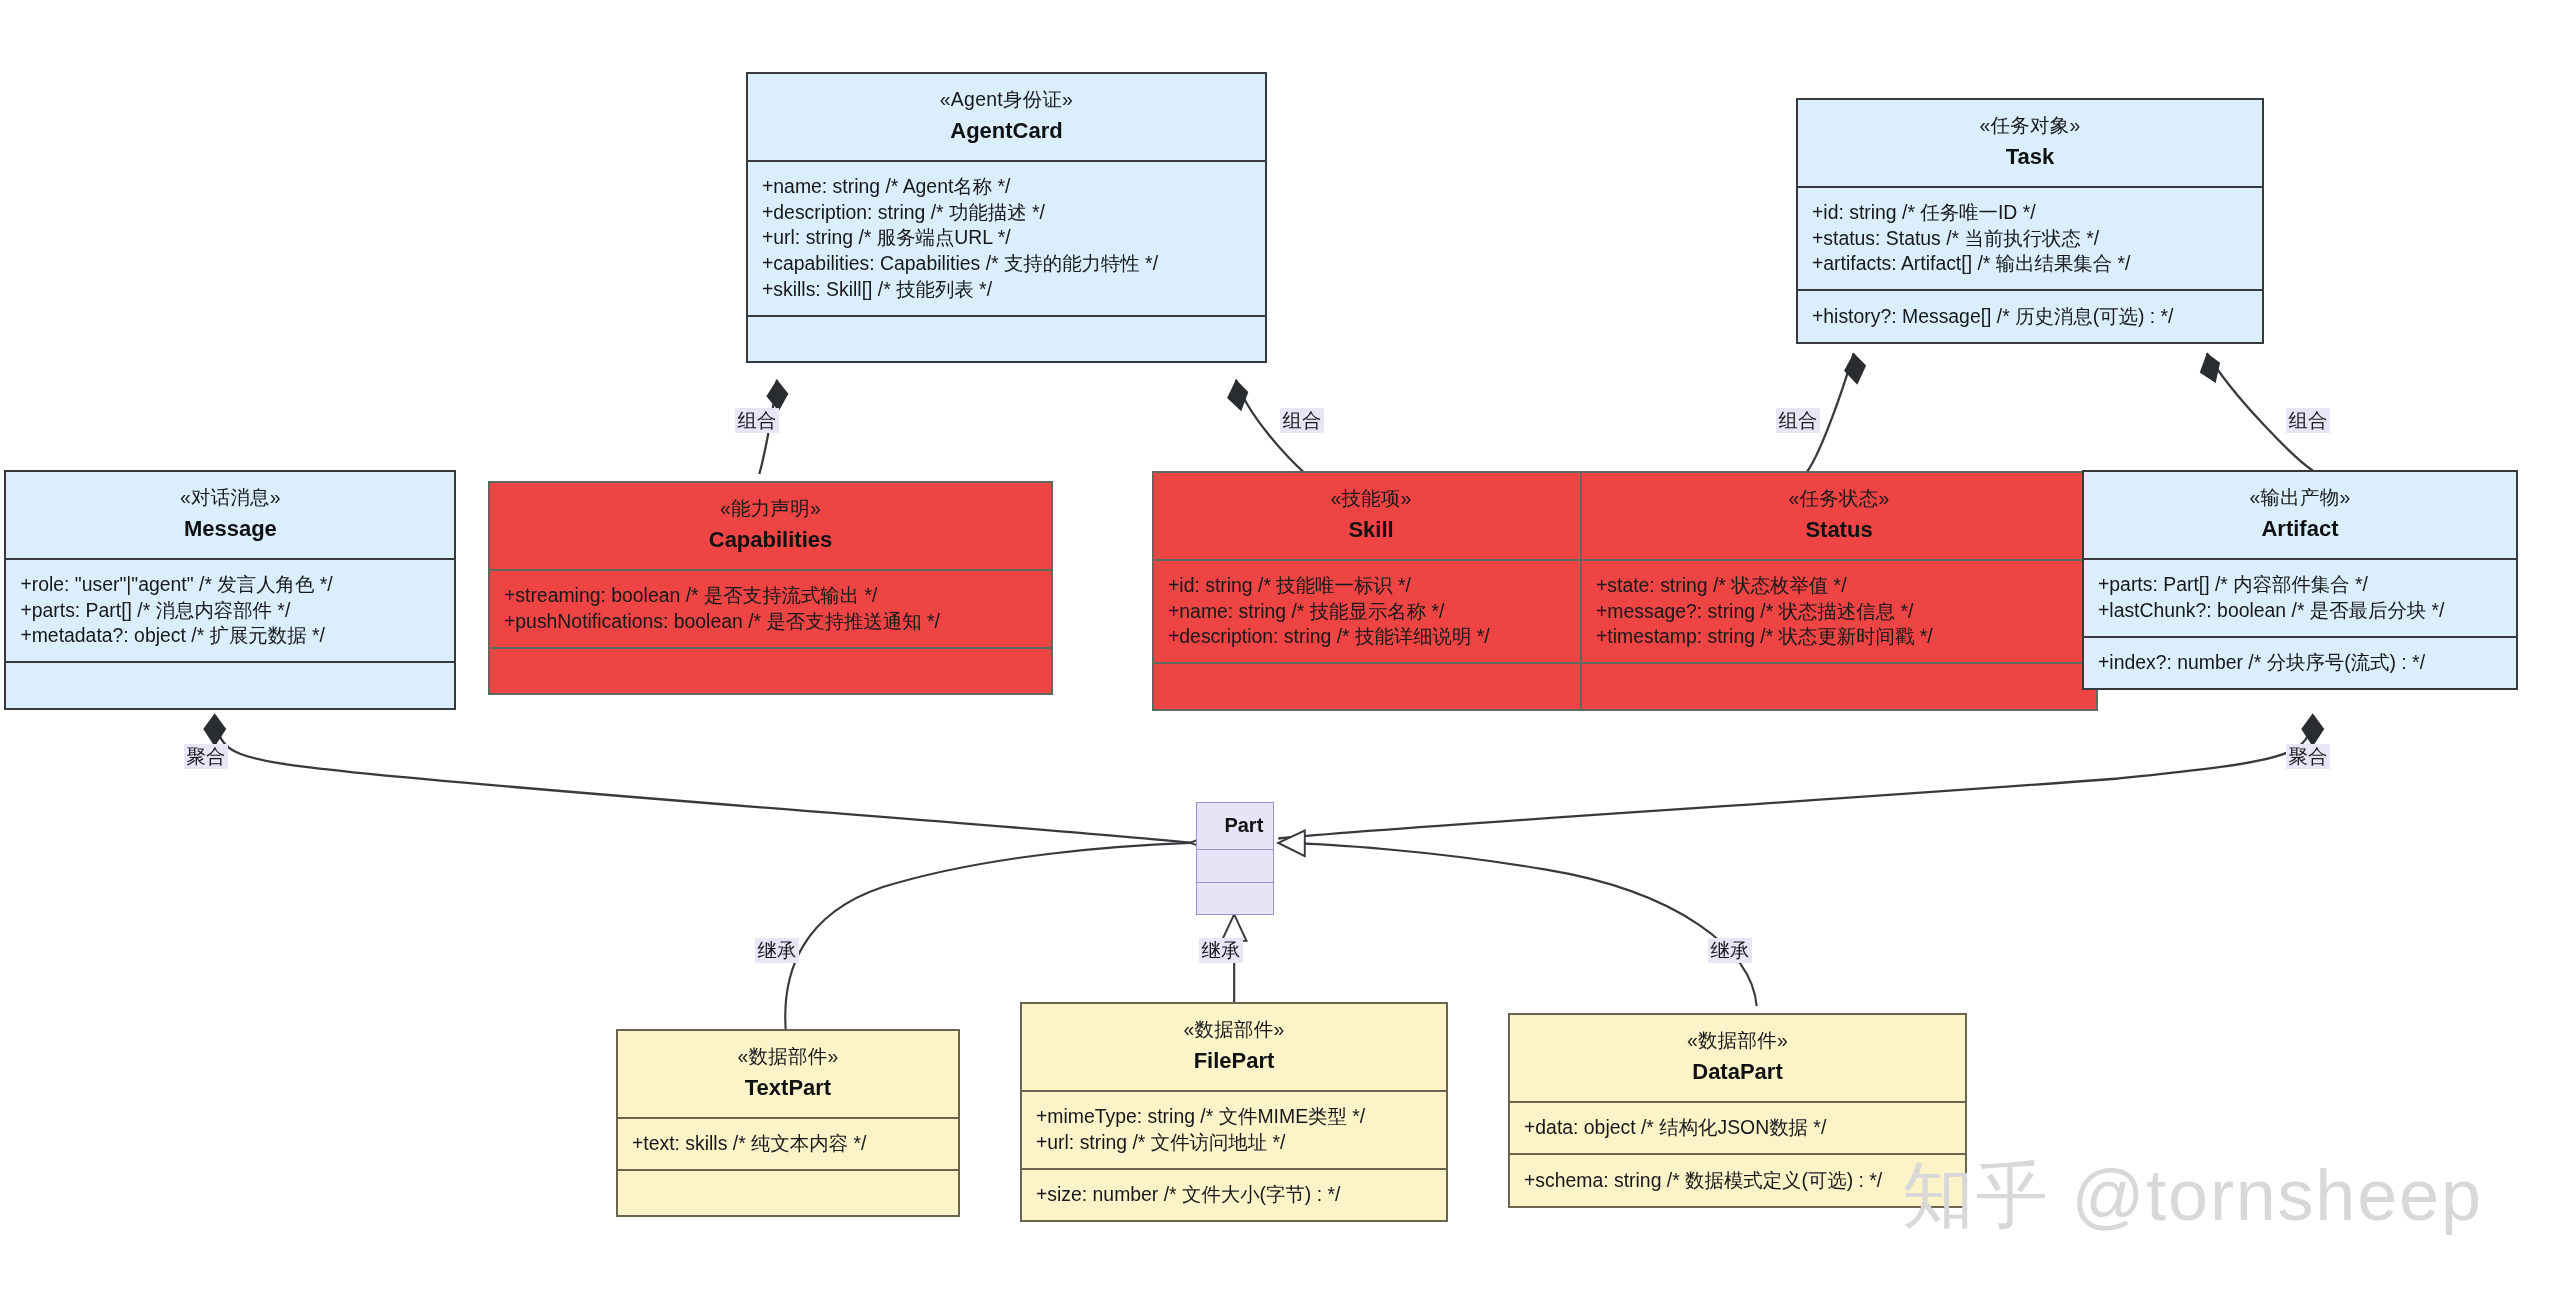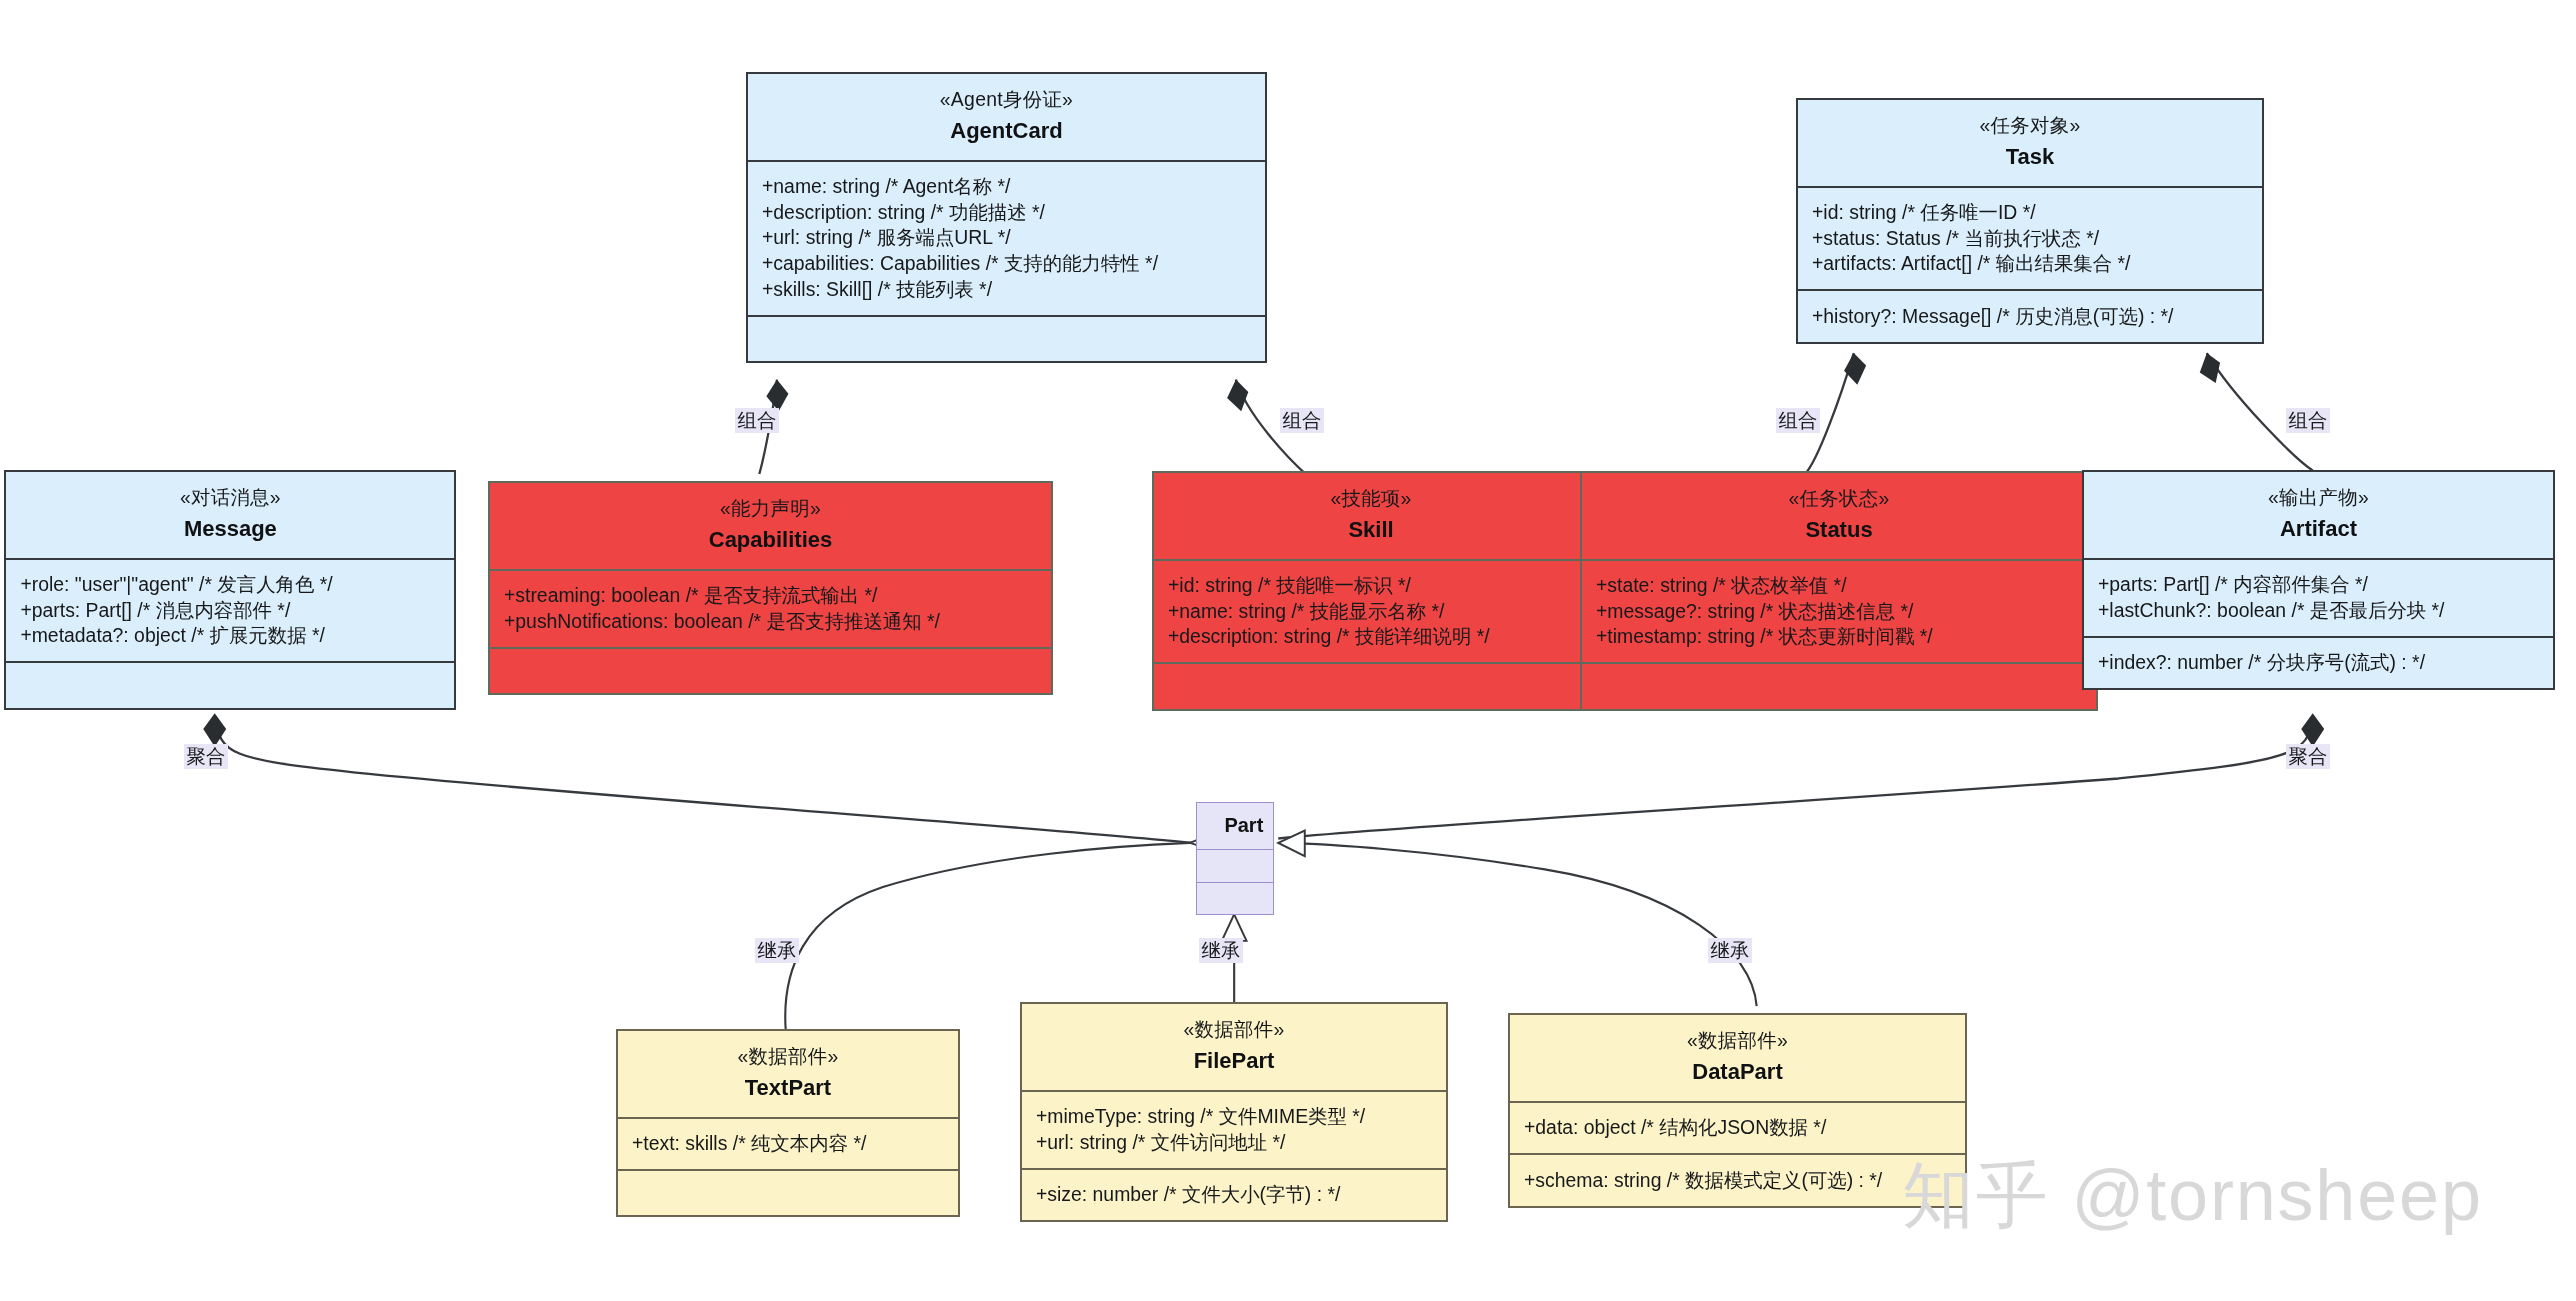--- a/index.html
+++ b/index.html
@@ -239,21 +239,21 @@
     <div class="uml-divider"></div>
     <div class="uml-section">
       <div class="uml-attr">+state: string /* 状态枚举值 */</div>
       <div class="uml-attr">+message?: string /* 状态描述信息 */</div>
       <div class="uml-attr">+timestamp: string /* 状态更新时间戳 */</div>
     </div>
     <div class="uml-divider"></div>
     <div class="uml-section empty"></div>
   </div>
 
-  <div class="uml-class blue" style="left:2082px; top:470px; width:473px;">
+  <div class="uml-class blue" style="left:2082px; top:470px; width:436px;">
     <div class="uml-header">
       <span class="stereotype">«输出产物»</span>
       <span class="classname">Artifact</span>
     </div>
     <div class="uml-divider"></div>
     <div class="uml-section">
       <div class="uml-attr">+parts: Part[] /* 内容部件集合 */</div>
       <div class="uml-attr">+lastChunk?: boolean /* 是否最后分块 */</div>
     </div>
     <div class="uml-divider"></div>

